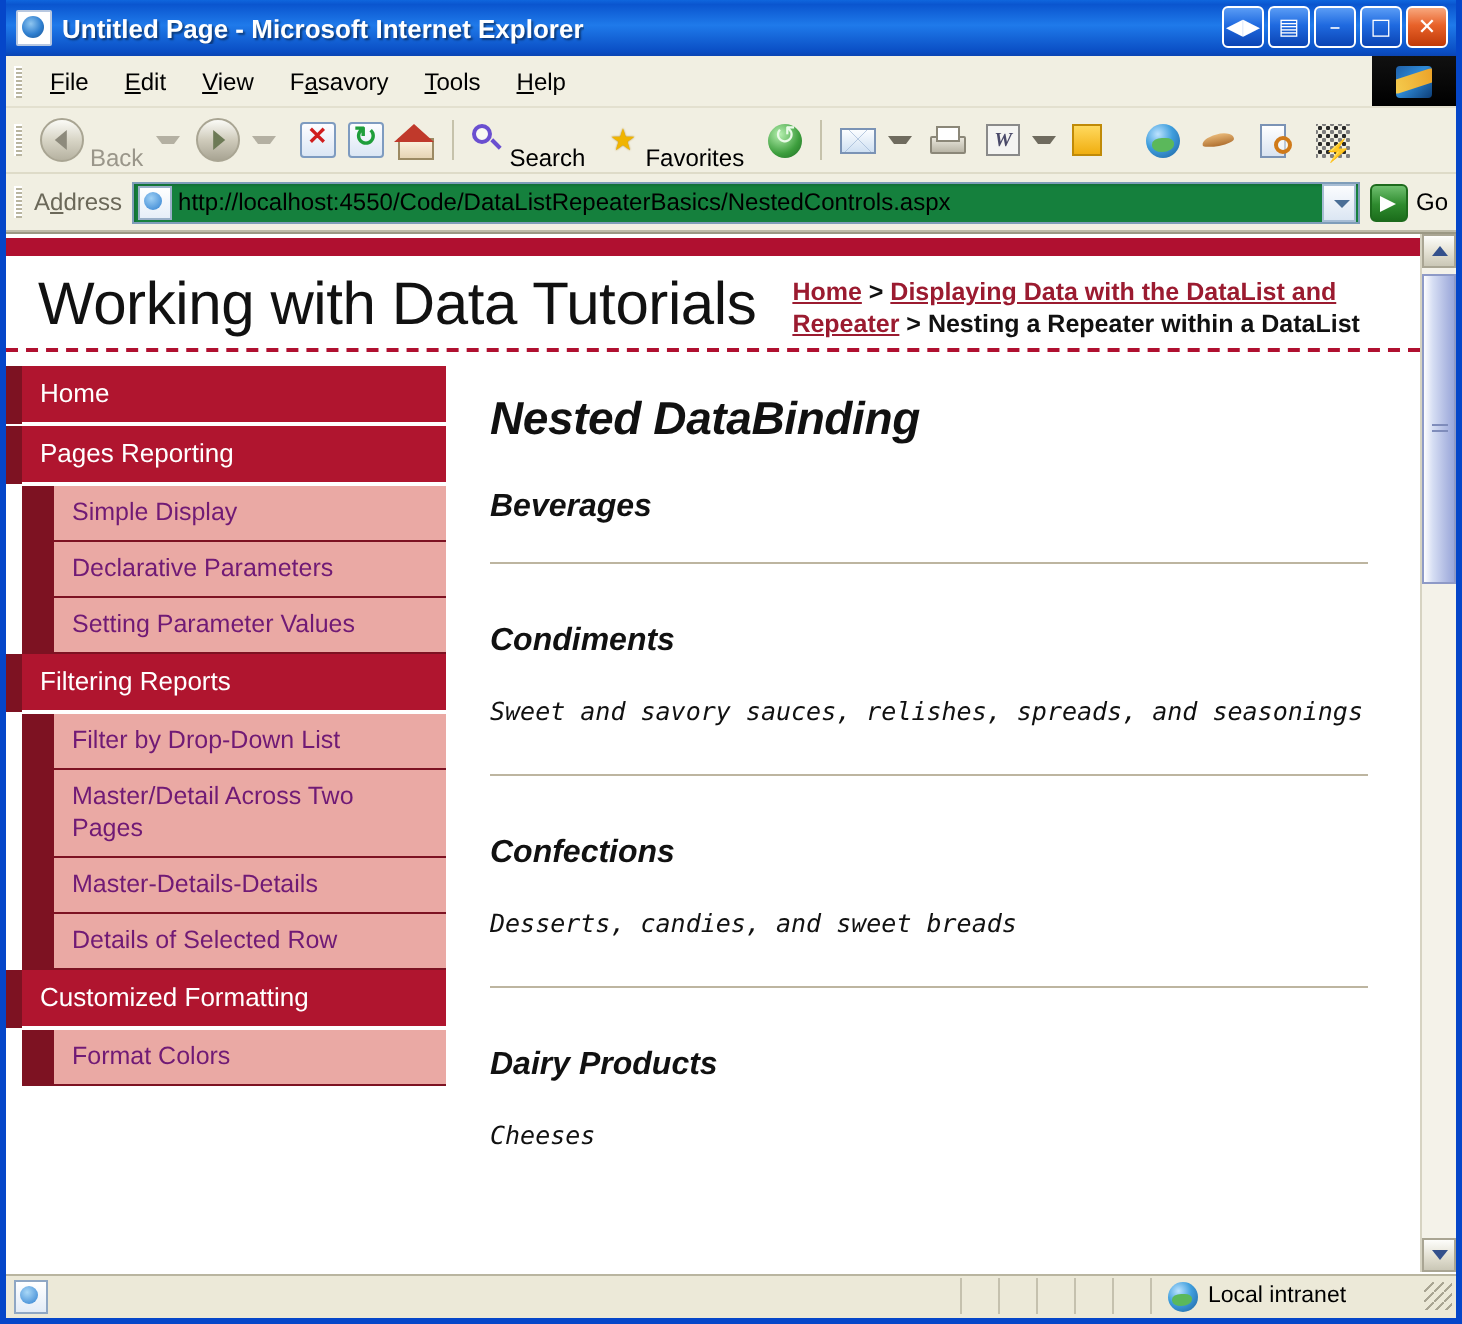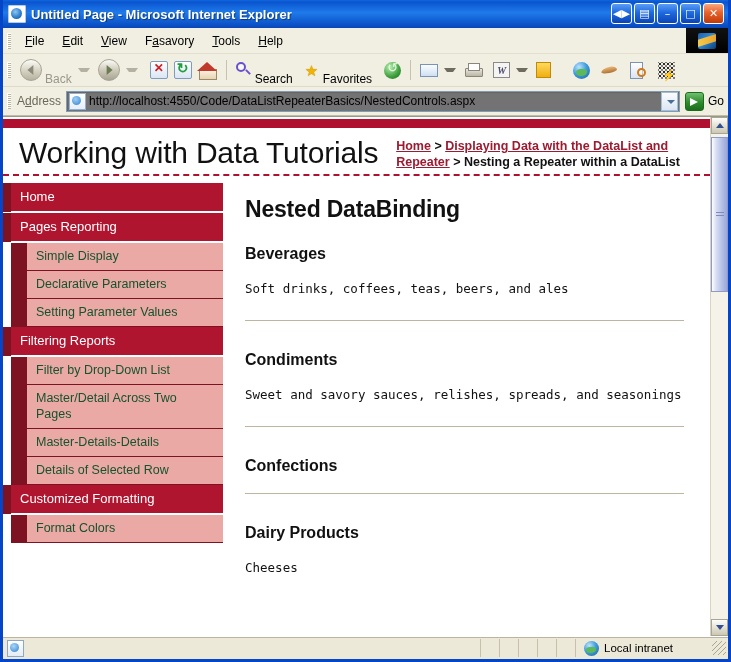--- a/index.html
+++ b/index.html
@@ -192,21 +192,21 @@
   .msgicon:after{content:"\26A1";position:absolute;right:-1px;bottom:-3px;font-size:11px;color:#f2c200;}
 
   
   #addrbar{
     flex:0 0 28px;height:28px;background:#f1efe2;
     display:flex;align-items:center;border-bottom:1px solid #bfbcaa;
   }
   #addr-label{font-size:12px;color:#6b6859;margin-right:5px;white-space:nowrap;}
   #addr-label u{text-decoration:underline;}
   #addr-box{
-    flex:1 1 auto;height:21px;background:#737373;
+    flex:1 1 auto;height:21px;background:#15803d;
     border:1px solid #7f9db9;display:flex;align-items:center;
     box-shadow:inset 1px 1px 1px rgba(0,0,0,.12);
     box-sizing:border-box;min-width:0;
   }
   #addr-fav{width:15px;height:15px;margin:0 3px 0 2px;flex:0 0 15px;
     background:linear-gradient(180deg,#fff,#e6eef8);border:1px solid #9ab0c9;position:relative;}
   #addr-fav:after{content:"";position:absolute;left:2px;top:2px;width:9px;height:9px;
     border-radius:50%;background:radial-gradient(circle at 40% 35%,#9fd0f5,#2f7fd0);}
   #addr-url{font-size:12px;color:#000;white-space:nowrap;overflow:hidden;flex:1 1 auto;}
   #addr-drop{
@@ -260,27 +260,27 @@
   .nav-top .edge{flex:0 0 8px;background:#7d1222;}
   .nav-top .body{
     flex:1 1 auto;background:#b0152f;color:#fff;font-size:13px;
     padding:6px 9px 7px 9px;line-height:15px;
     border-bottom:1px solid #fff;
   }
   .nav-sub{display:flex;align-items:stretch;}
   .nav-sub .edge{flex:0 0 8px;background:#fff;}
   .nav-sub .edge2{flex:0 0 16px;background:#7d1222;}
   .nav-sub .body{
-    flex:1 1 auto;background:#eaa9a4;color:#14532d;font-size:12.5px;
+    flex:1 1 auto;background:#eaa9a4;color:#701a75;font-size:12.5px;
     padding:5px 9px 6px 9px;line-height:16px;
     border-bottom:1px solid #7d1222;
   }
 
   
-  #content{flex:1 1 auto;padding:14px 26px 0 22px;min-width:0;}
+  #content{flex:1 1 auto;padding:14px 26px 0 22px;min-width:0;font-style:italic;}
   #content h1{
     font-size:23px;font-weight:bold;color:#111;margin:6px 0 22px 0;letter-spacing:-.2px;
   }
   .cat{margin-bottom:0;}
   .cat h2{font-size:16px;font-weight:bold;color:#111;margin:0 0 18px 0;}
   .cat p{font-size:12.5px;color:#111;margin:0 0 24px 0;
          font-family:"DejaVu Sans Mono","Liberation Mono",monospace;}
   .cat hr{border:0;border-top:1px solid #bdb5a0;margin:0 0 30px 0;}
 
   
@@ -537,30 +537,30 @@
               <div class="edge2"></div>
               <div class="body">Format Colors</div>
             </div>
         </div>
 
         <div id="content">
           <h1>Nested DataBinding</h1>
 
           <div class="cat">
             <h2>Beverages</h2>
-            <p>Soft drinks, coffees, teas, beers, and ales</p>
             <hr>
           </div>
           <div class="cat">
             <h2>Condiments</h2>
             <p>Sweet and savory sauces, relishes, spreads, and seasonings</p>
             <hr>
           </div>
           <div class="cat">
             <h2>Confections</h2>
+            <p>Desserts, candies, and sweet breads</p>
             <hr>
           </div>
           <div class="cat">
             <h2>Dairy Products</h2>
             <p>Cheeses</p>
           </div>
         </div>
 
       </div>
     </div>

